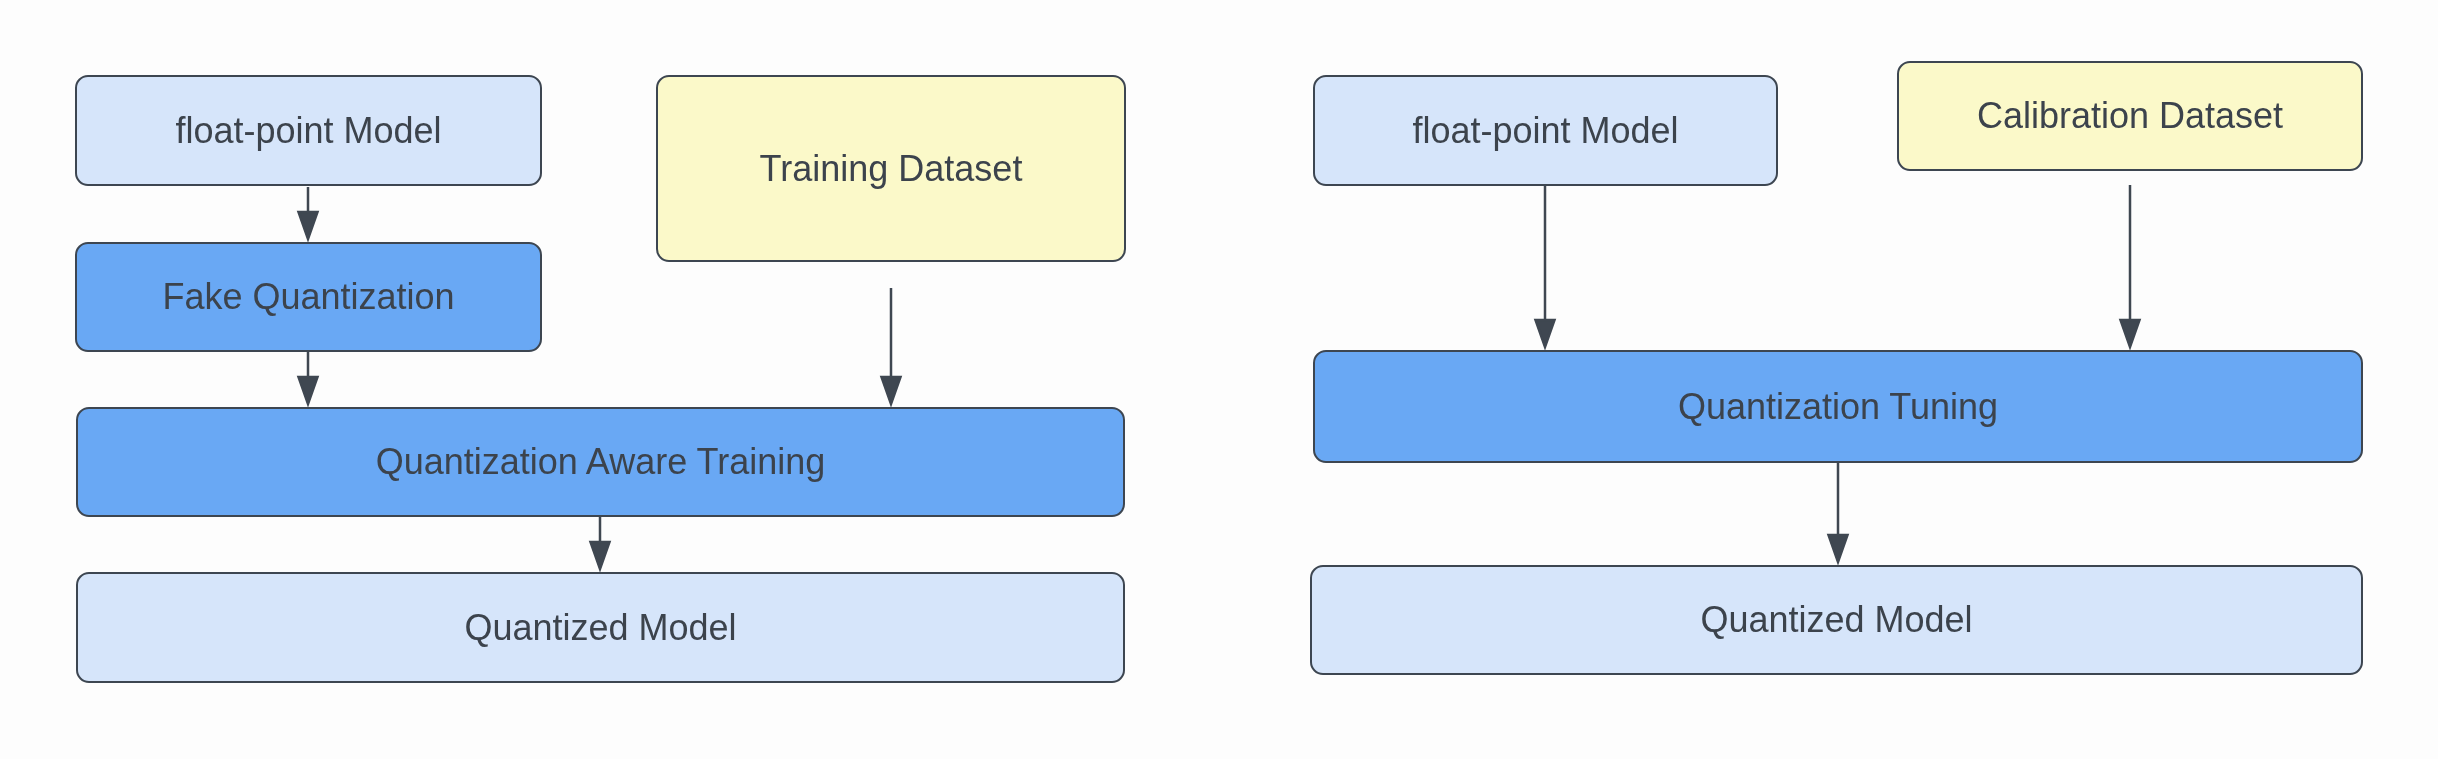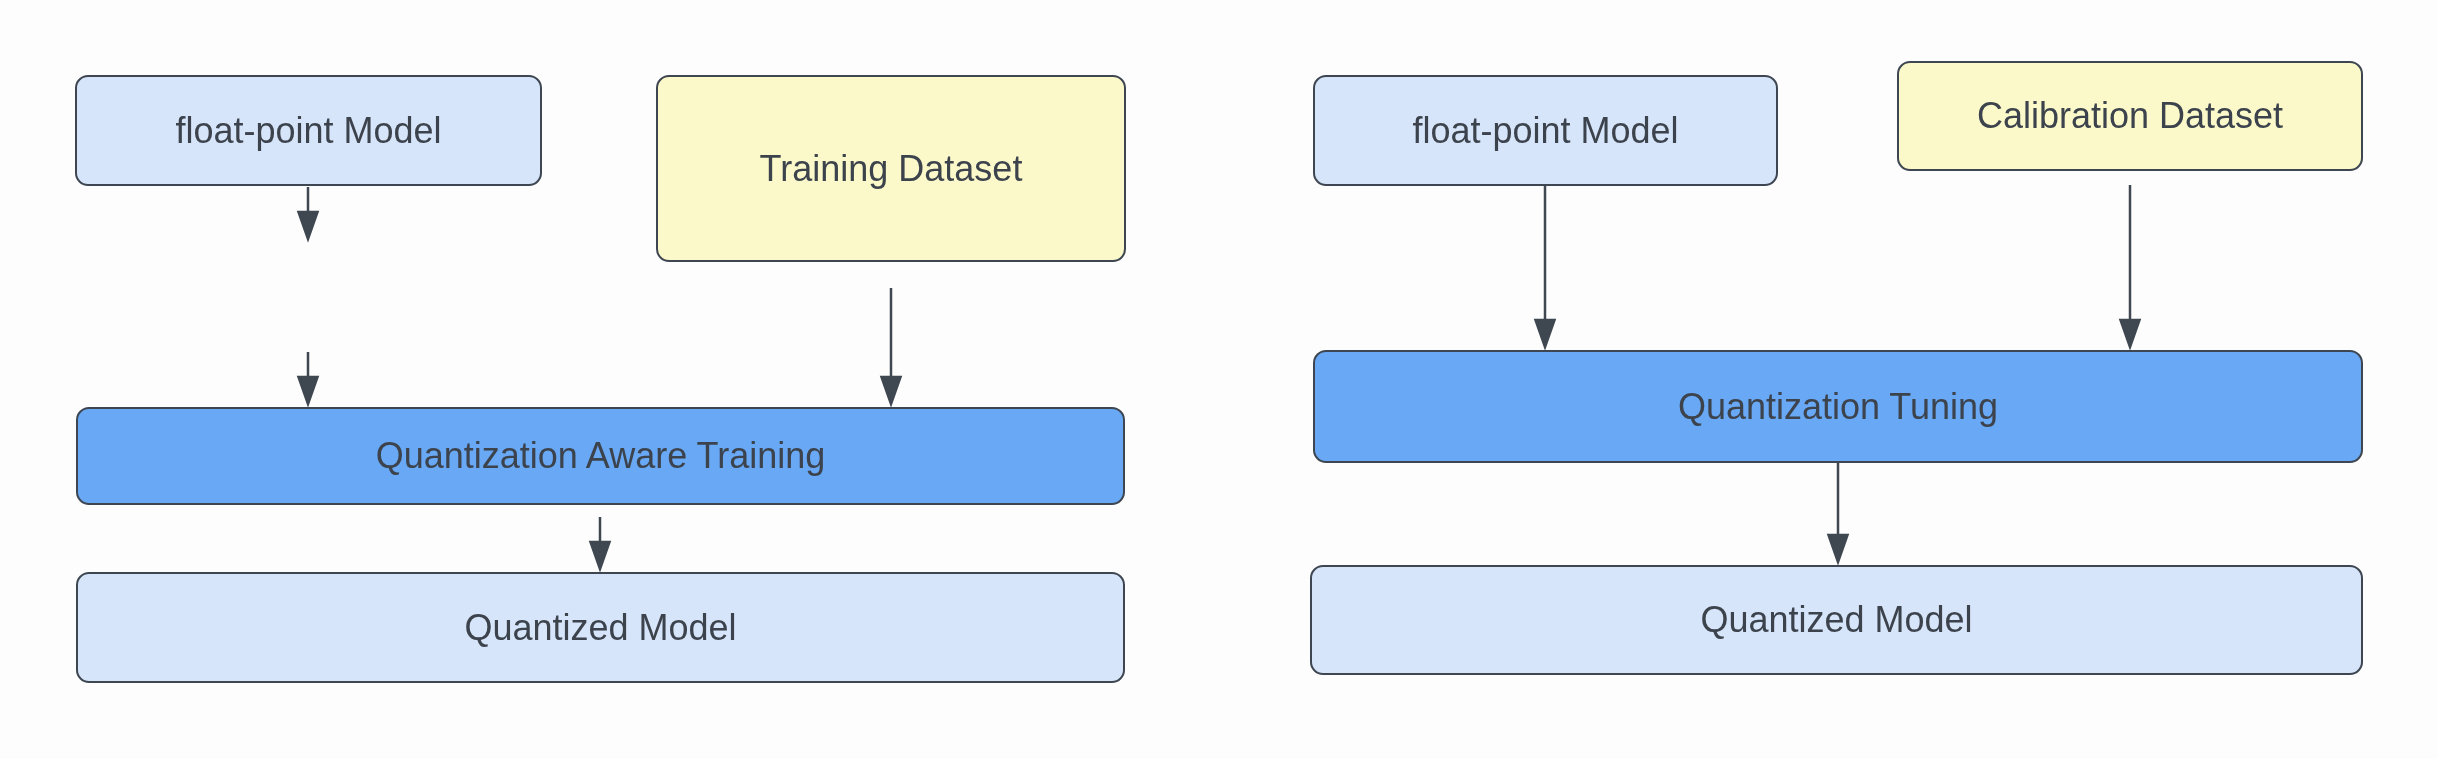--- a/index.html
+++ b/index.html
@@ -30,21 +30,21 @@
     white-space: nowrap;
   }
   .fill-light  { background: #d6e5fa; }
   .fill-mid    { background: #69a8f4; }
   .fill-yellow { background: #fbf9c9; }
 
   
   .n-l-fpm  { left: 75px;   top: 75px;  width: 467px;  height: 111px; }
   .n-l-fq   { left: 75px;   top: 242px; width: 467px;  height: 110px; }
   .n-l-td   { left: 656px;  top: 75px;  width: 470px;  height: 187px; }
-  .n-l-qat  { left: 76px;   top: 407px; width: 1049px; height: 98px; }
+  .n-l-qat  { left: 76px;   top: 407px; width: 1049px; height: 110px; }
   .n-l-qm   { left: 76px;   top: 572px; width: 1049px; height: 111px; }
 
   
   .n-r-fpm  { left: 1313px; top: 75px;  width: 465px;  height: 111px; }
   .n-r-cd   { left: 1897px; top: 61px;  width: 466px;  height: 110px; }
   .n-r-qt   { left: 1313px; top: 350px; width: 1050px; height: 113px; text-align: right; }
   .n-r-qm   { left: 1310px; top: 565px; width: 1053px; height: 110px; }
 
   .edges-overlay {
     position: absolute;
@@ -54,20 +54,21 @@
     pointer-events: none;
   }
 </style>
 </head>
 <body>
 
 <div class="canvas">
 
   <div class="node fill-light n-l-fpm">float-point Model</div>
 
+  <div class="node fill-mid n-l-fq">Fake Quantization</div>
 
   <div class="node fill-yellow n-l-td">Training Dataset</div>
 
   <div class="node fill-mid n-l-qat">Quantization Aware Training</div>
 
   <div class="node fill-light n-l-qm">Quantized Model</div>
 
   <div class="node fill-light n-r-fpm">float-point Model</div>
 
   <div class="node fill-yellow n-r-cd">Calibration Dataset</div>

